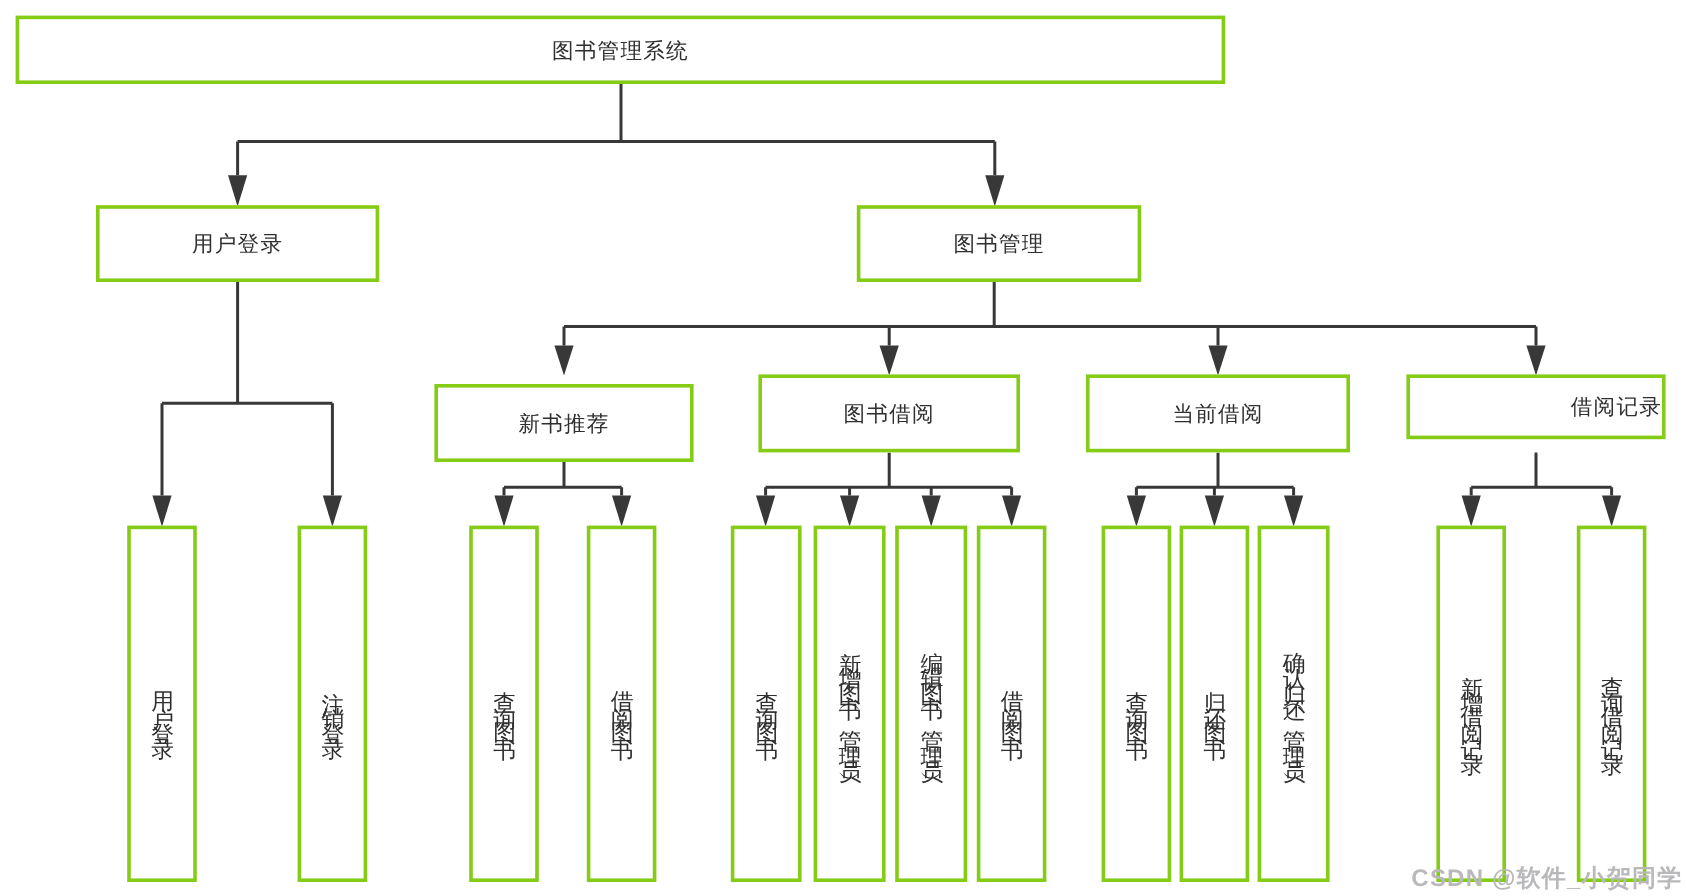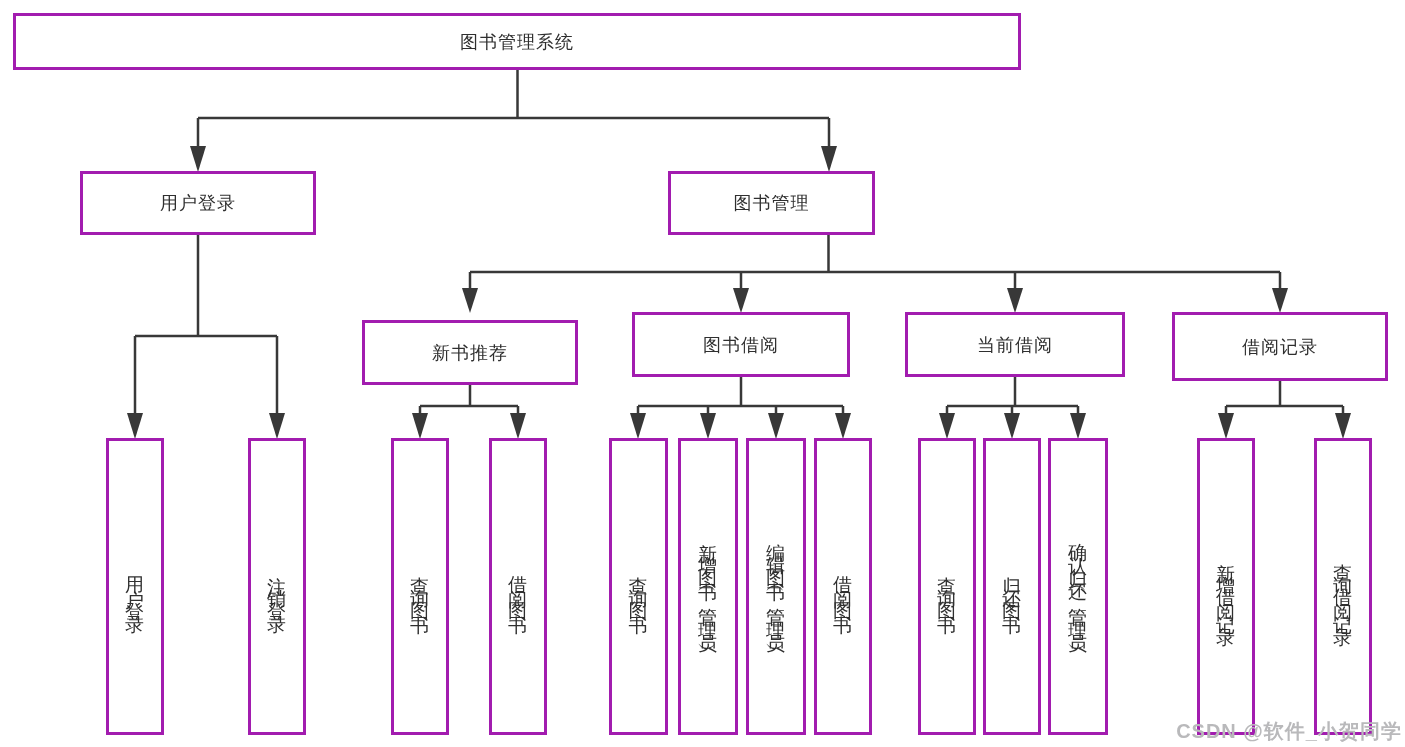--- a/index.html
+++ b/index.html
@@ -13,21 +13,21 @@
   }
   .connectors {
     position: absolute;
     left: 0; top: 0;
     width: 1405px; height: 747px;
     pointer-events: none;
   }
   .box {
     position: absolute;
     box-sizing: border-box;
-    border: 3px solid #a21caf;
+    border: 3px solid #84cc16;
     background: #ffffff;
     display: flex;
     align-items: center;
     justify-content: center;
     color: #2f2f2f;
   }
   .h-label {
     font-size: 18px;
     letter-spacing: 1px;
     white-space: nowrap;
@@ -100,34 +100,34 @@
     </g>
   </svg>
 
   <div class="box root-box" style="left:13px; top:13px; width:1008px; height:57px;">
     <span class="h-label">图书管理系统</span>
   </div>
 
   <div class="box" style="left:80px; top:171px; width:236px; height:64px;">
     <span class="h-label">用户登录</span>
   </div>
-  <div class="box" style="left:668px; top:171px; width:207px; height:64px;">
+  <div class="box" style="left:714px; top:171px; width:237px; height:64px;">
     <span class="h-label">图书管理</span>
   </div>
 
   <div class="box" style="left:362px; top:320px; width:216px; height:65px;">
     <span class="h-label">新书推荐</span>
   </div>
   <div class="box" style="left:905px; top:312px; width:220px; height:65px;">
     <span class="h-label">当前借阅</span>
   </div>
   <div class="box" style="left:632px; top:312px; width:218px; height:65px;">
     <span class="h-label">图书借阅</span>
   </div>
-  <div class="box" style="left:1172px; top:312px; width:216px; height:69px;">
+  <div class="box" style="left:1172px; top:312px; width:216px; height:54px;justify-content:flex-end;">
     <span class="h-label">借阅记录</span>
   </div>
 
   <div class="box" style="left:106px; top:438px; width:58px; height:297px;">
     <span class="v-label">用户登录</span>
   </div>
   <div class="box" style="left:248px; top:438px; width:58px; height:297px;">
     <span class="v-label">注销登录</span>
   </div>
 

